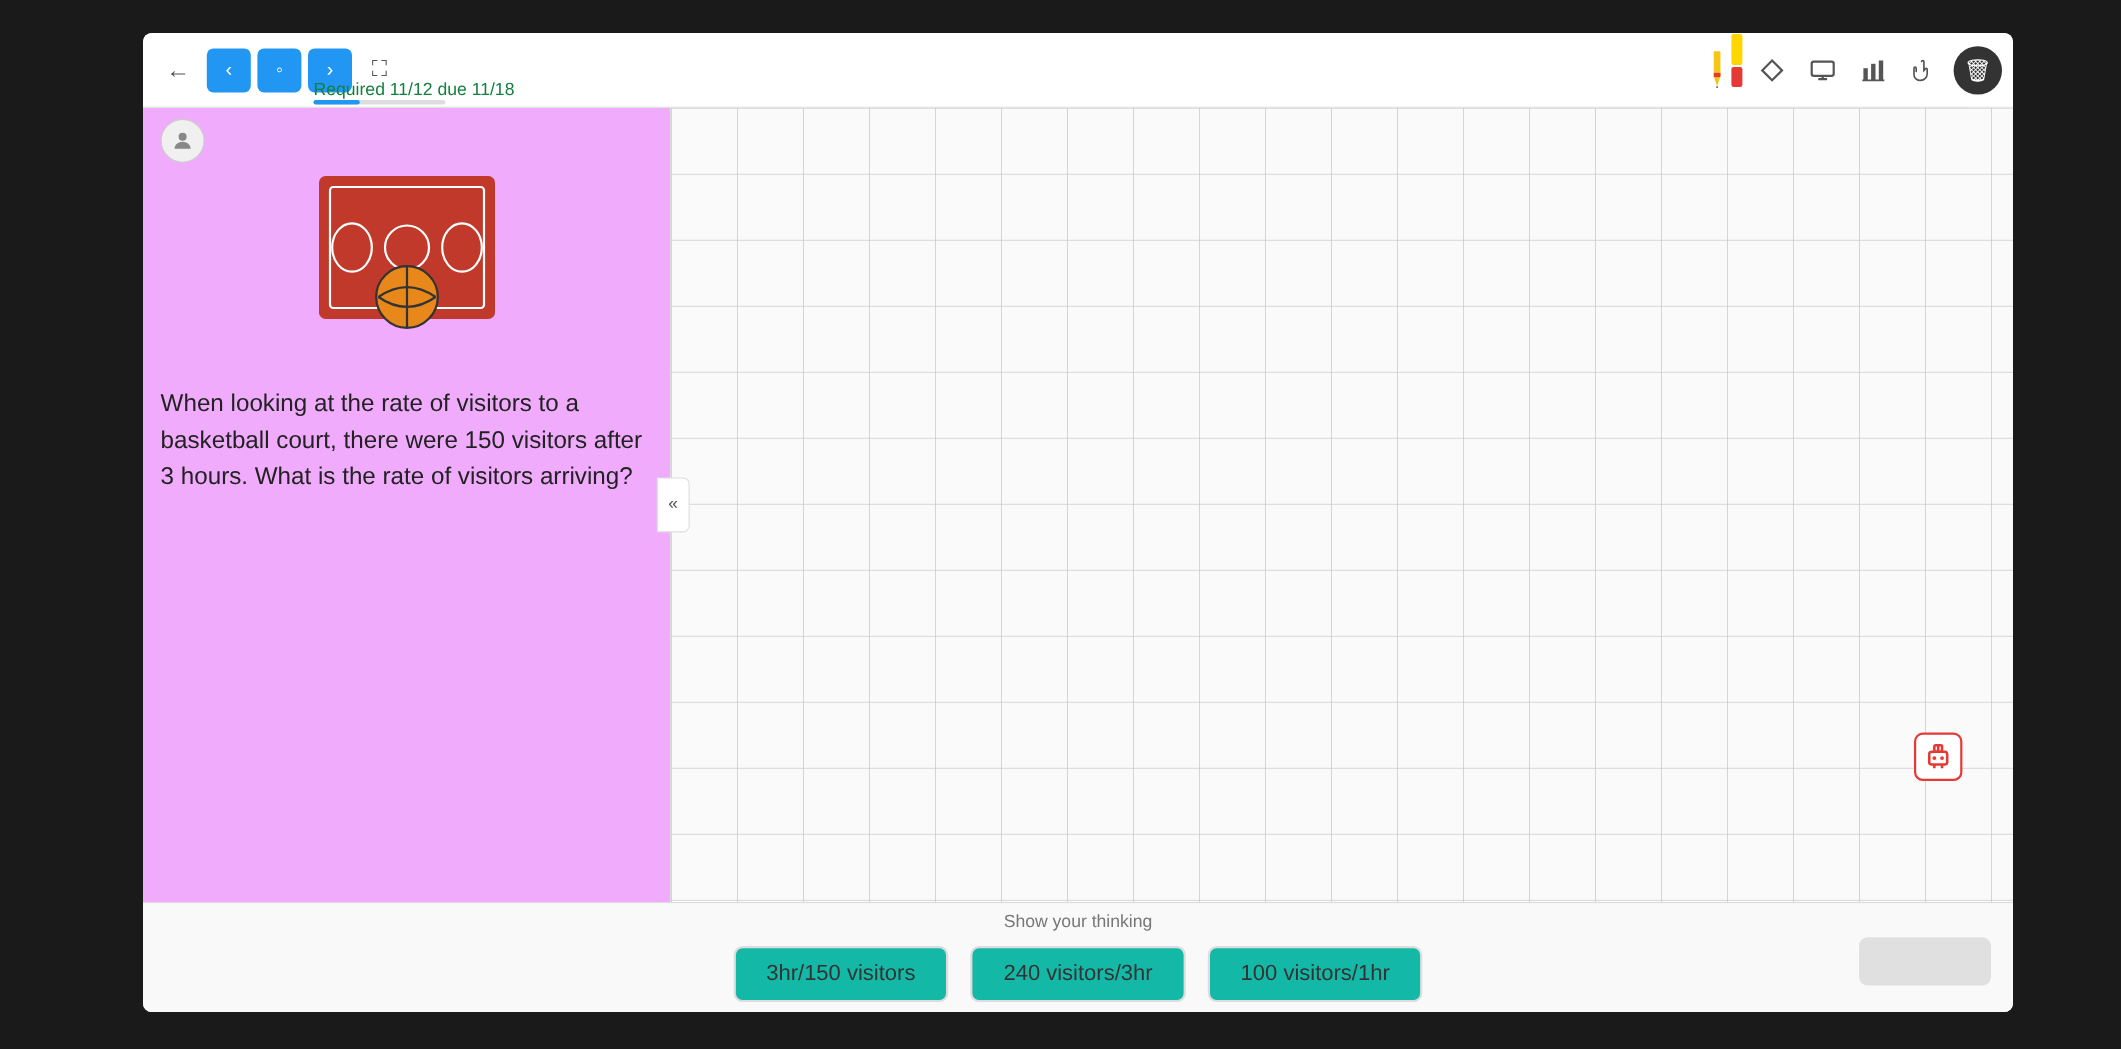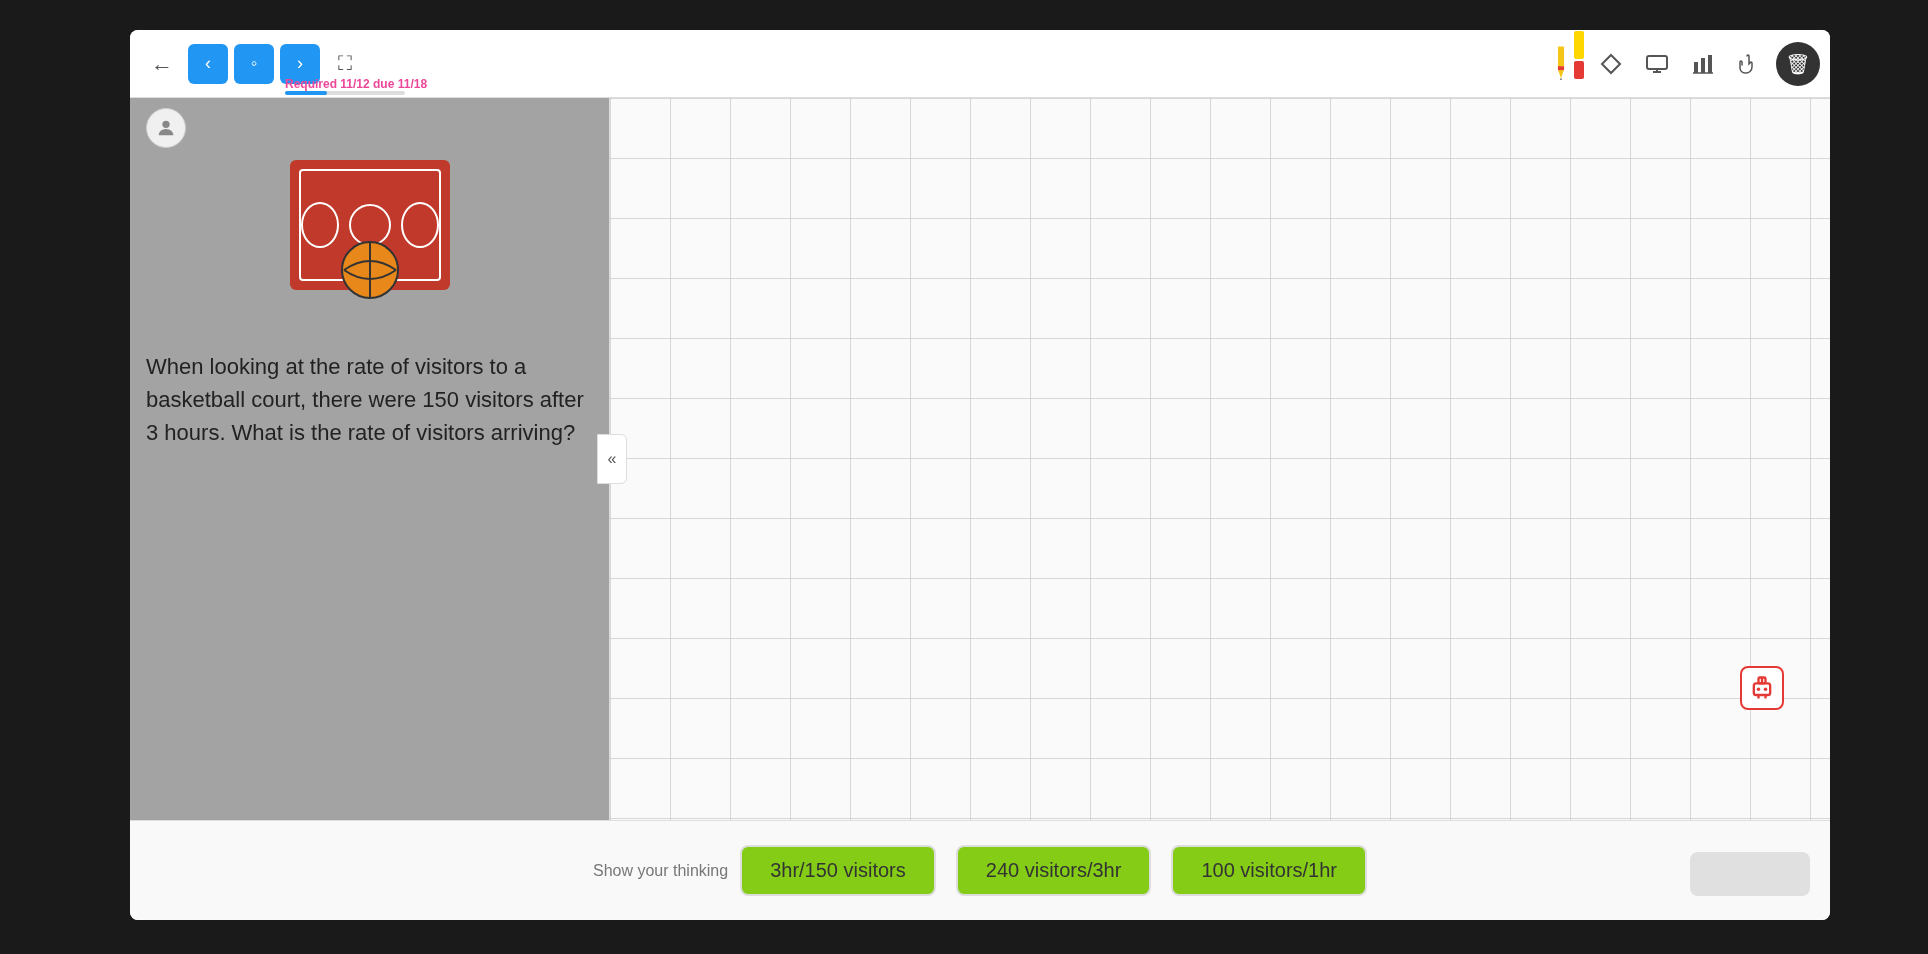--- a/index.html
+++ b/index.html
@@ -67,23 +67,22 @@
       color: #555;
       display: flex;
       align-items: center;
       justify-content: center;
     }
 
     .nav-label {
       position: absolute;
       left: 155px;
       bottom: 6px;
-      font-size: 12px;
-      color: #ec4899;
-      font-weight: bold;
+      font-size: 16px;
+      color: #15803d;
     }
 
     .progress-bar-container {
       position: absolute;
       left: 155px;
       bottom: 2px;
       width: 120px;
       height: 4px;
       background: #ddd;
       border-radius: 2px;
@@ -178,21 +177,21 @@
     
     .main-content {
       flex: 1;
       display: flex;
       overflow: hidden;
     }
 
     
     .left-panel {
       width: 480px;
-      background: #a3a3a3;
+      background: #f0abfc;
       display: flex;
       flex-direction: column;
       padding: 10px 16px;
       border-right: 1px solid #ddd;
       position: relative;
     }
 
     .avatar-btn {
       width: 40px;
       height: 40px;
@@ -255,21 +254,21 @@
       width: 100%;
       height: 100%;
     }
 
     
     .bottom-bar {
       background: #f9f9f9;
       height: 100px;
       border-top: 1px solid #ddd;
       display: flex;
-      flex-direction: row;
+      flex-direction: column;
       align-items: center;
       justify-content: center;
       gap: 12px;
       padding: 0 20px;
     }
 
     .show-thinking-label {
       font-size: 16px;
       color: #777;
     }
@@ -277,21 +276,21 @@
     .answer-choices {
       display: flex;
       gap: 20px;
       align-items: center;
     }
 
     .answer-chip {
       padding: 12px 28px;
       border-radius: 8px;
       border: 2px solid #ddd;
-      background: #84cc16;
+      background: #14b8a6;
       font-size: 20px;
       color: #333;
       cursor: pointer;
       font-weight: 500;
     }
 
     .next-btn {
       position: absolute;
       right: 20px;
       bottom: 24px;

